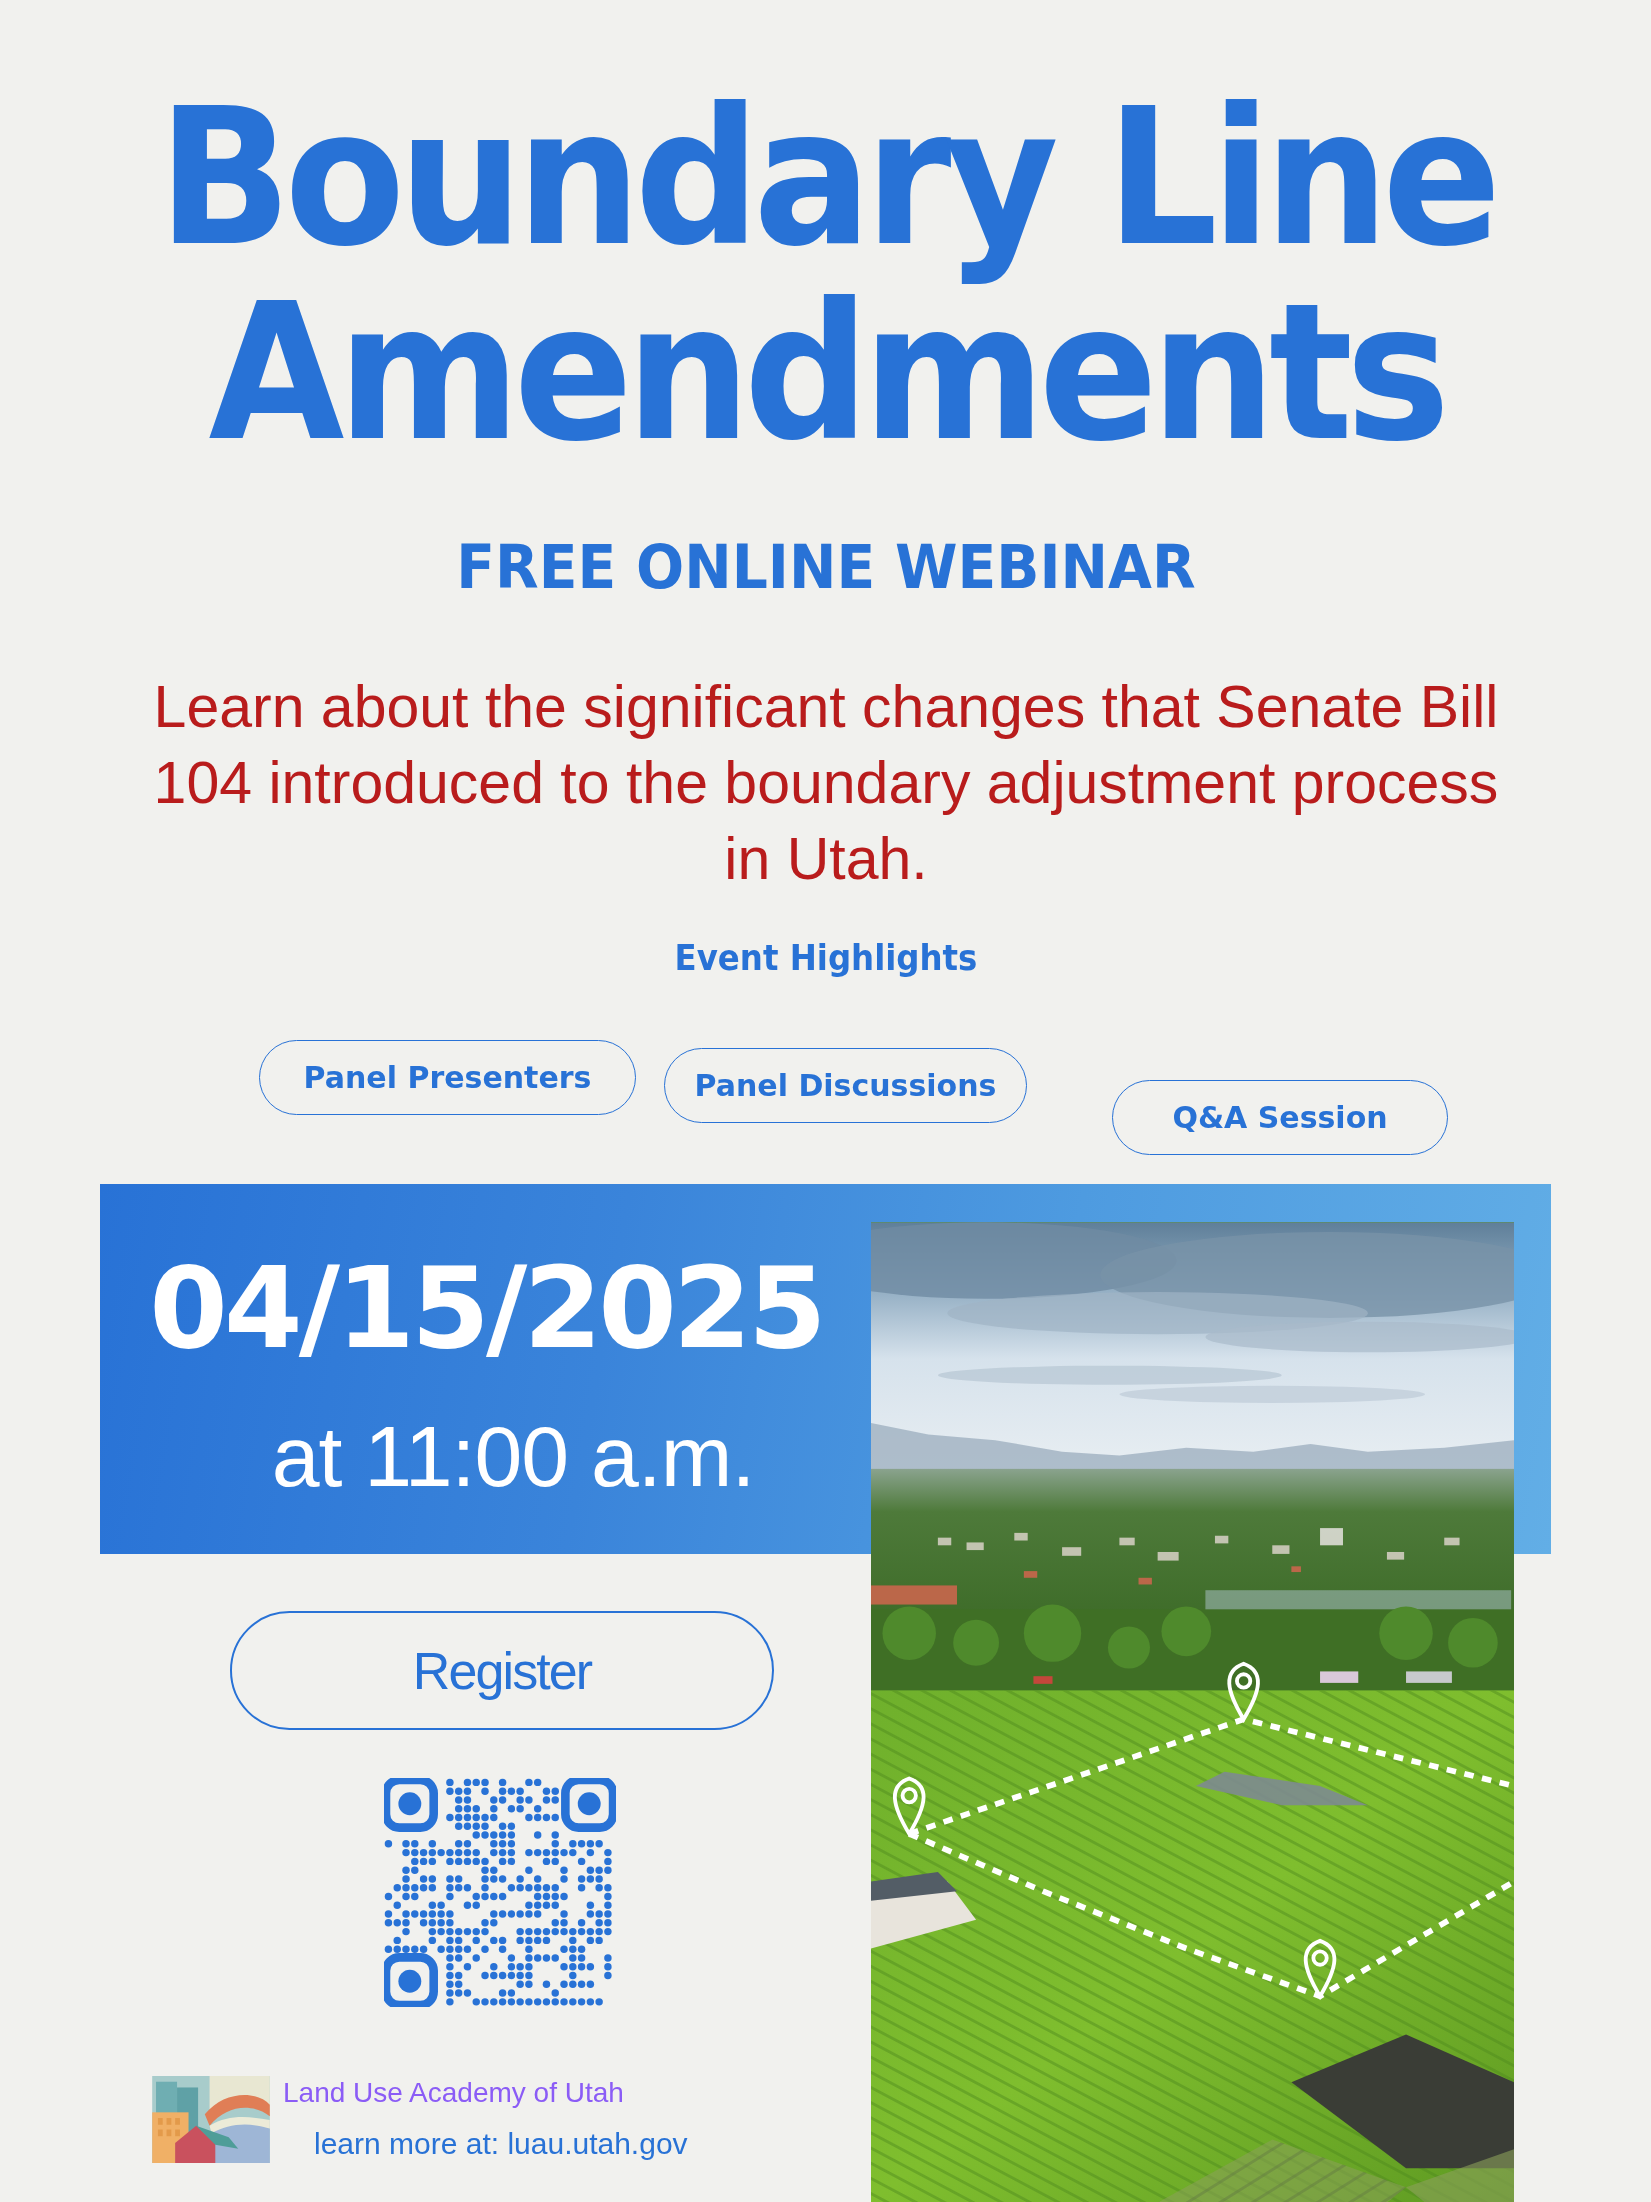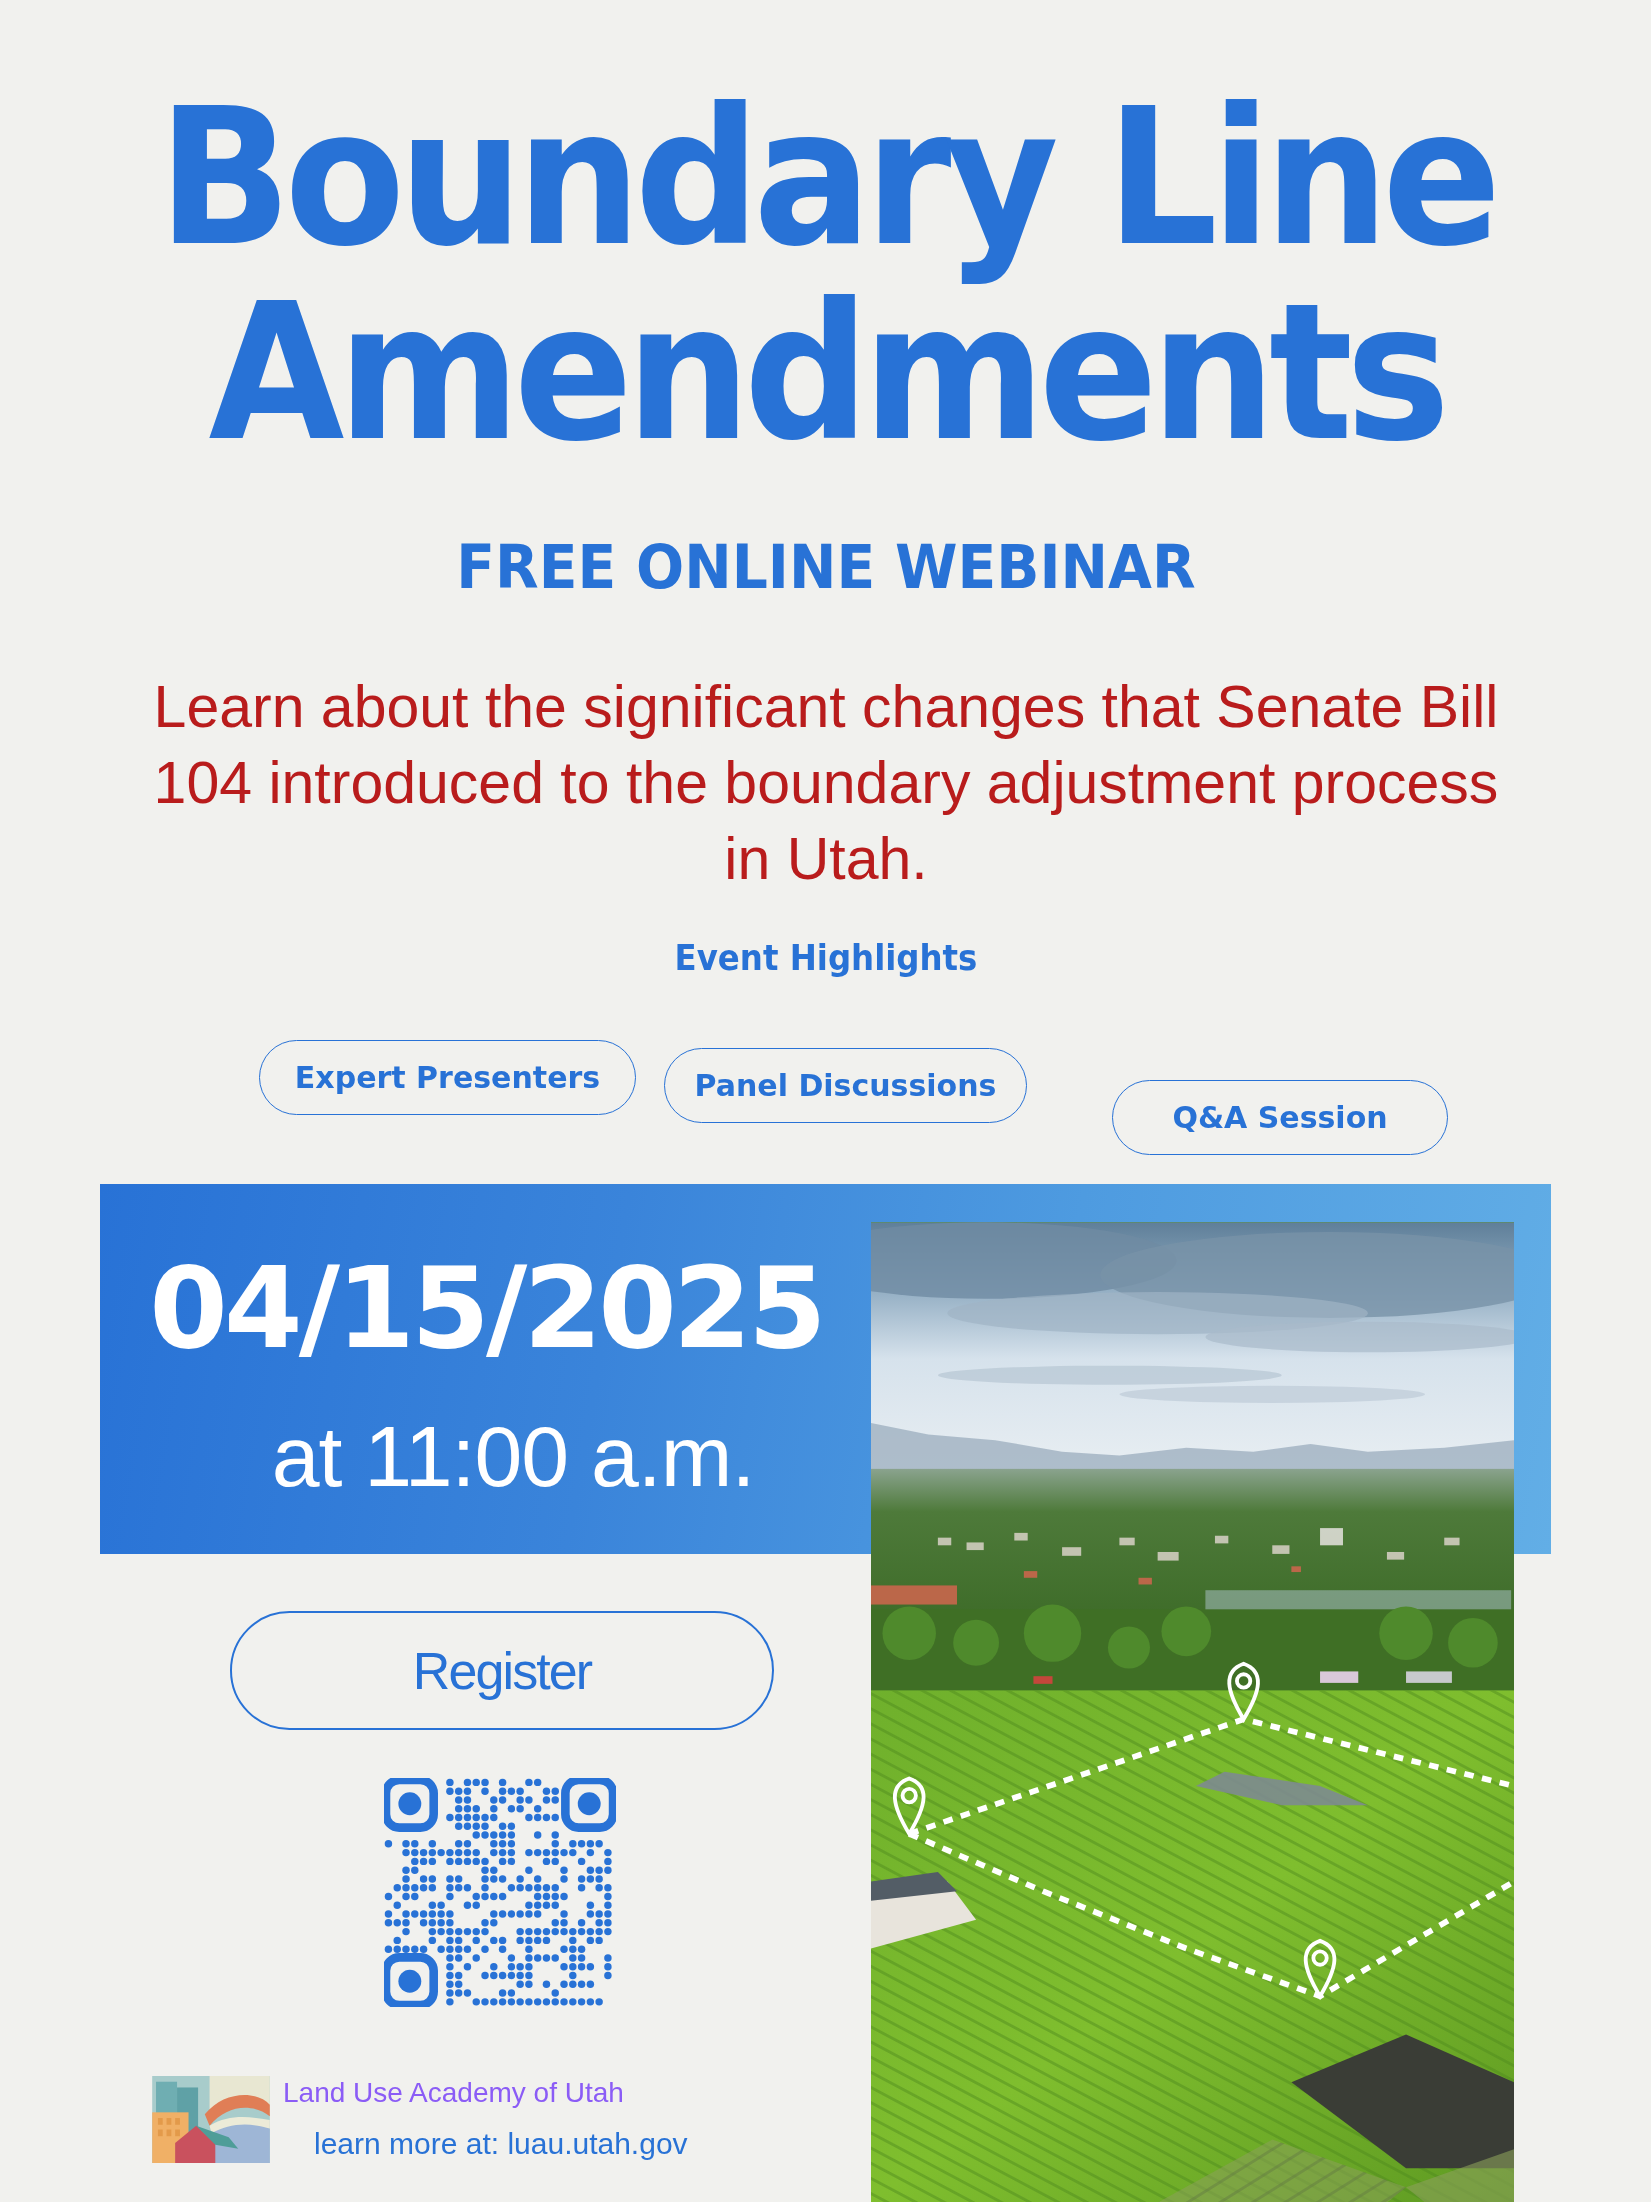--- a/index.html
+++ b/index.html
@@ -83,21 +83,21 @@
 
 <div class="abs title" id="title1">Boundary Line</div>
 <div class="abs title" id="title2">Amendments</div>
 
 <div class="abs" id="subtitle">FREE ONLINE WEBINAR</div>
 
 <div class="abs" id="desc">Learn about the significant changes that Senate Bill 104 introduced to the boundary adjustment process in Utah.</div>
 
 <div class="abs" id="highlights-title">Event Highlights</div>
 
-<div class="abs pill" id="pill-1">Expert Presenters</div>
+<div class="abs pill" id="pill-1">Panel Presenters</div>
 <div class="abs pill" id="pill-2">Panel Discussions</div>
 <div class="abs pill" id="pill-3">Q&amp;A Session</div>
 
 <div class="abs" id="banner"></div>
 <div class="abs" id="date">04/15/2025</div>
 <div class="abs" id="time">at 11:00 a.m.</div>
 
 <div class="abs" id="photo">
   <svg width="643" height="981" viewBox="0 0 673 1026" xmlns="http://www.w3.org/2000/svg">
     <defs>

